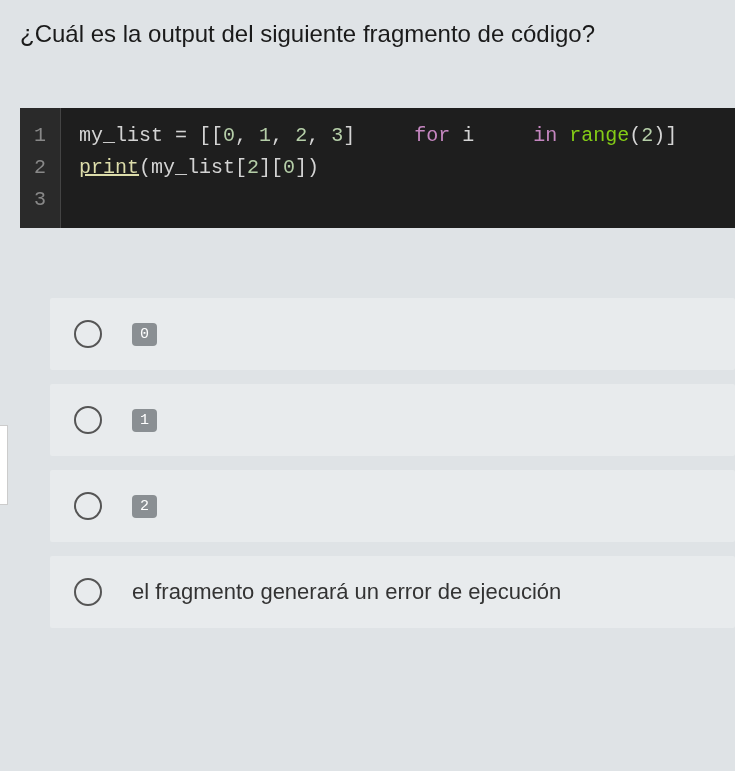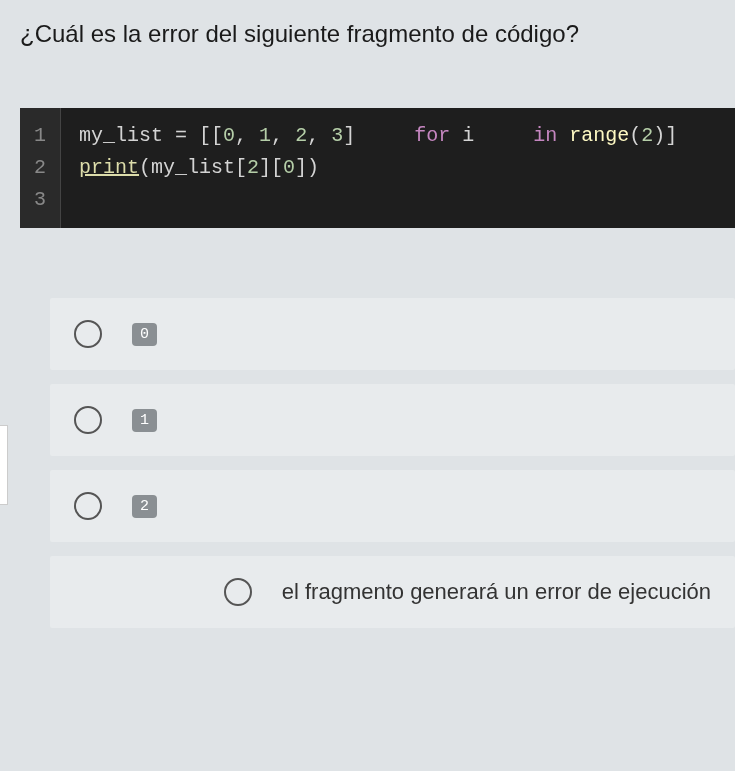--- a/index.html
+++ b/index.html
@@ -40,21 +40,21 @@
       font-family: 'Courier New', monospace;
       font-size: 20px;
       line-height: 32px;
     }
     .code-line { white-space: pre; }
     .tok-var { color: #d4d4d4; margin-top: 12px; }
     .tok-op { color: #d4d4d4; }
     .tok-punc { color: #d4d4d4; }
     .tok-num { color: #b5cea8; }
     .tok-kw { color: #c586c0; margin-left: 47px; }
-    .tok-fn { color: #fef9c3; }
+    .tok-fn { color: #84cc16; }
     .tok-builtin { color: #dcdcaa; text-decoration: underline; }
     .options-wrapper {
       margin-top: 70px;
       padding-left: 30px;
     }
     .option-row {
       background: #e8ebed;
       margin-bottom: 14px;
       padding: 22px 24px;
       display: flex;
@@ -89,21 +89,21 @@
       width: 8px;
       height: 80px;
       background: #fff;
       border: 1px solid #ccc;
       border-left: none;
     }
   </style>
 </head>
 <body>
 
-<div class="question">¿Cuál es la error del siguiente fragmento de código?</div>
+<div class="question">¿Cuál es la output del siguiente fragmento de código?</div>
 
 <div class="code-block">
   <div class="line-numbers">
     <div class="line-number">1</div>
     <div class="line-number">2</div>
     <div class="line-number">3</div>
   </div>
   <div class="code-content">
     <div class="code-line"><span class="tok-var">my_list </span><span class="tok-op">=</span><span class="tok-punc"> [[</span><span class="tok-num">0</span><span class="tok-punc">, </span><span class="tok-num">1</span><span class="tok-punc">, </span><span class="tok-num">2</span><span class="tok-punc">, </span><span class="tok-num">3</span><span class="tok-punc">] </span><span class="tok-kw">for</span><span class="tok-var"> i </span><span class="tok-kw">in</span><span class="tok-var"> </span><span class="tok-fn">range</span><span class="tok-punc">(</span><span class="tok-num">2</span><span class="tok-punc">)]</span></div>
     <div class="code-line"><span class="tok-builtin">print</span><span class="tok-punc">(my_list[</span><span class="tok-num">2</span><span class="tok-punc">][</span><span class="tok-num">0</span><span class="tok-punc">])</span></div>
@@ -119,17 +119,17 @@
     <span class="badge">0</span>
   </div>
   <div class="option-row">
     <span class="radio-circle"></span>
     <span class="badge">1</span>
   </div>
   <div class="option-row">
     <span class="radio-circle"></span>
     <span class="badge">2</span>
   </div>
-  <div class="option-row" style="margin-bottom:0;justify-content:flex-end;">
+  <div class="option-row" style="margin-bottom:0;">
     <span class="radio-circle"></span>
     <span class="option-text">el fragmento generará un error de ejecución</span>
   </div>
 </div>
 
 </body></html>

